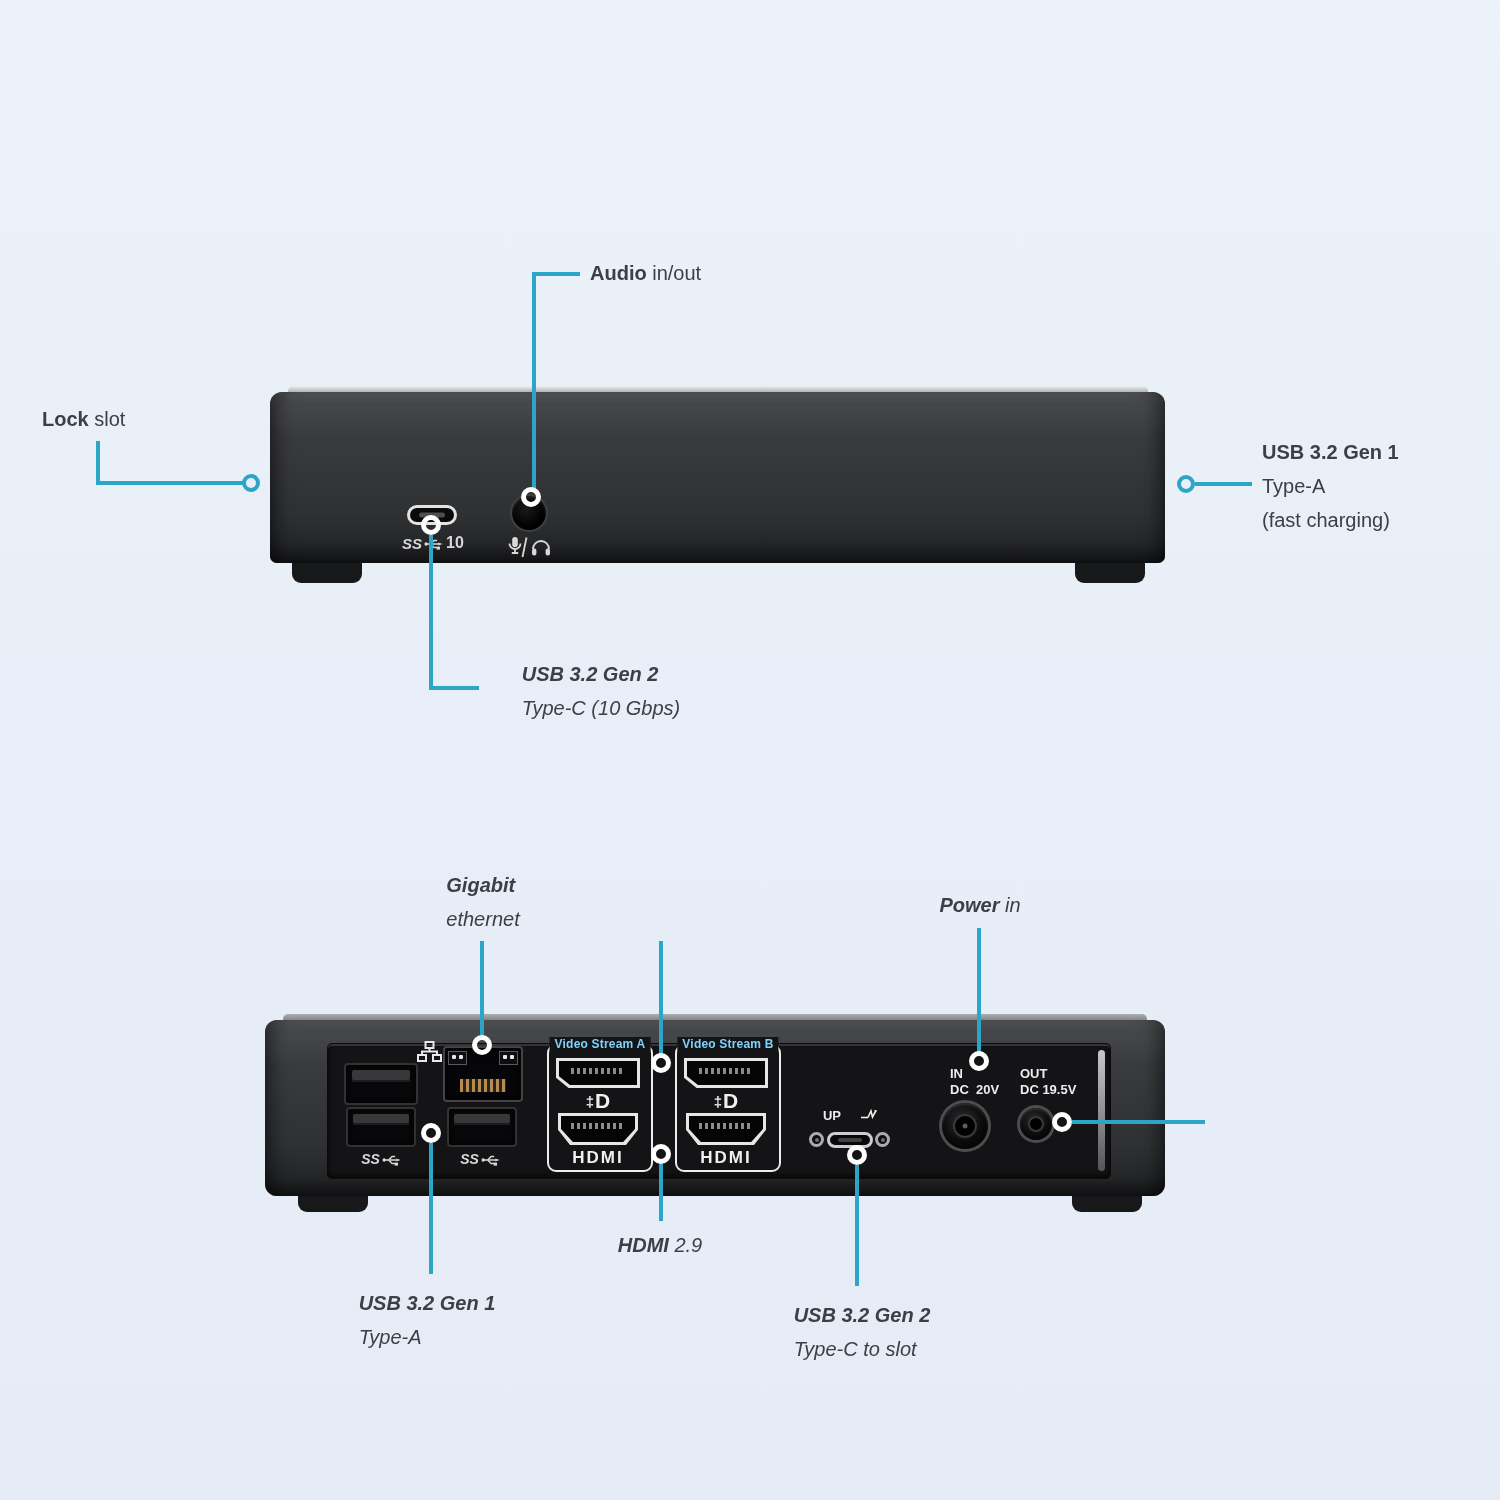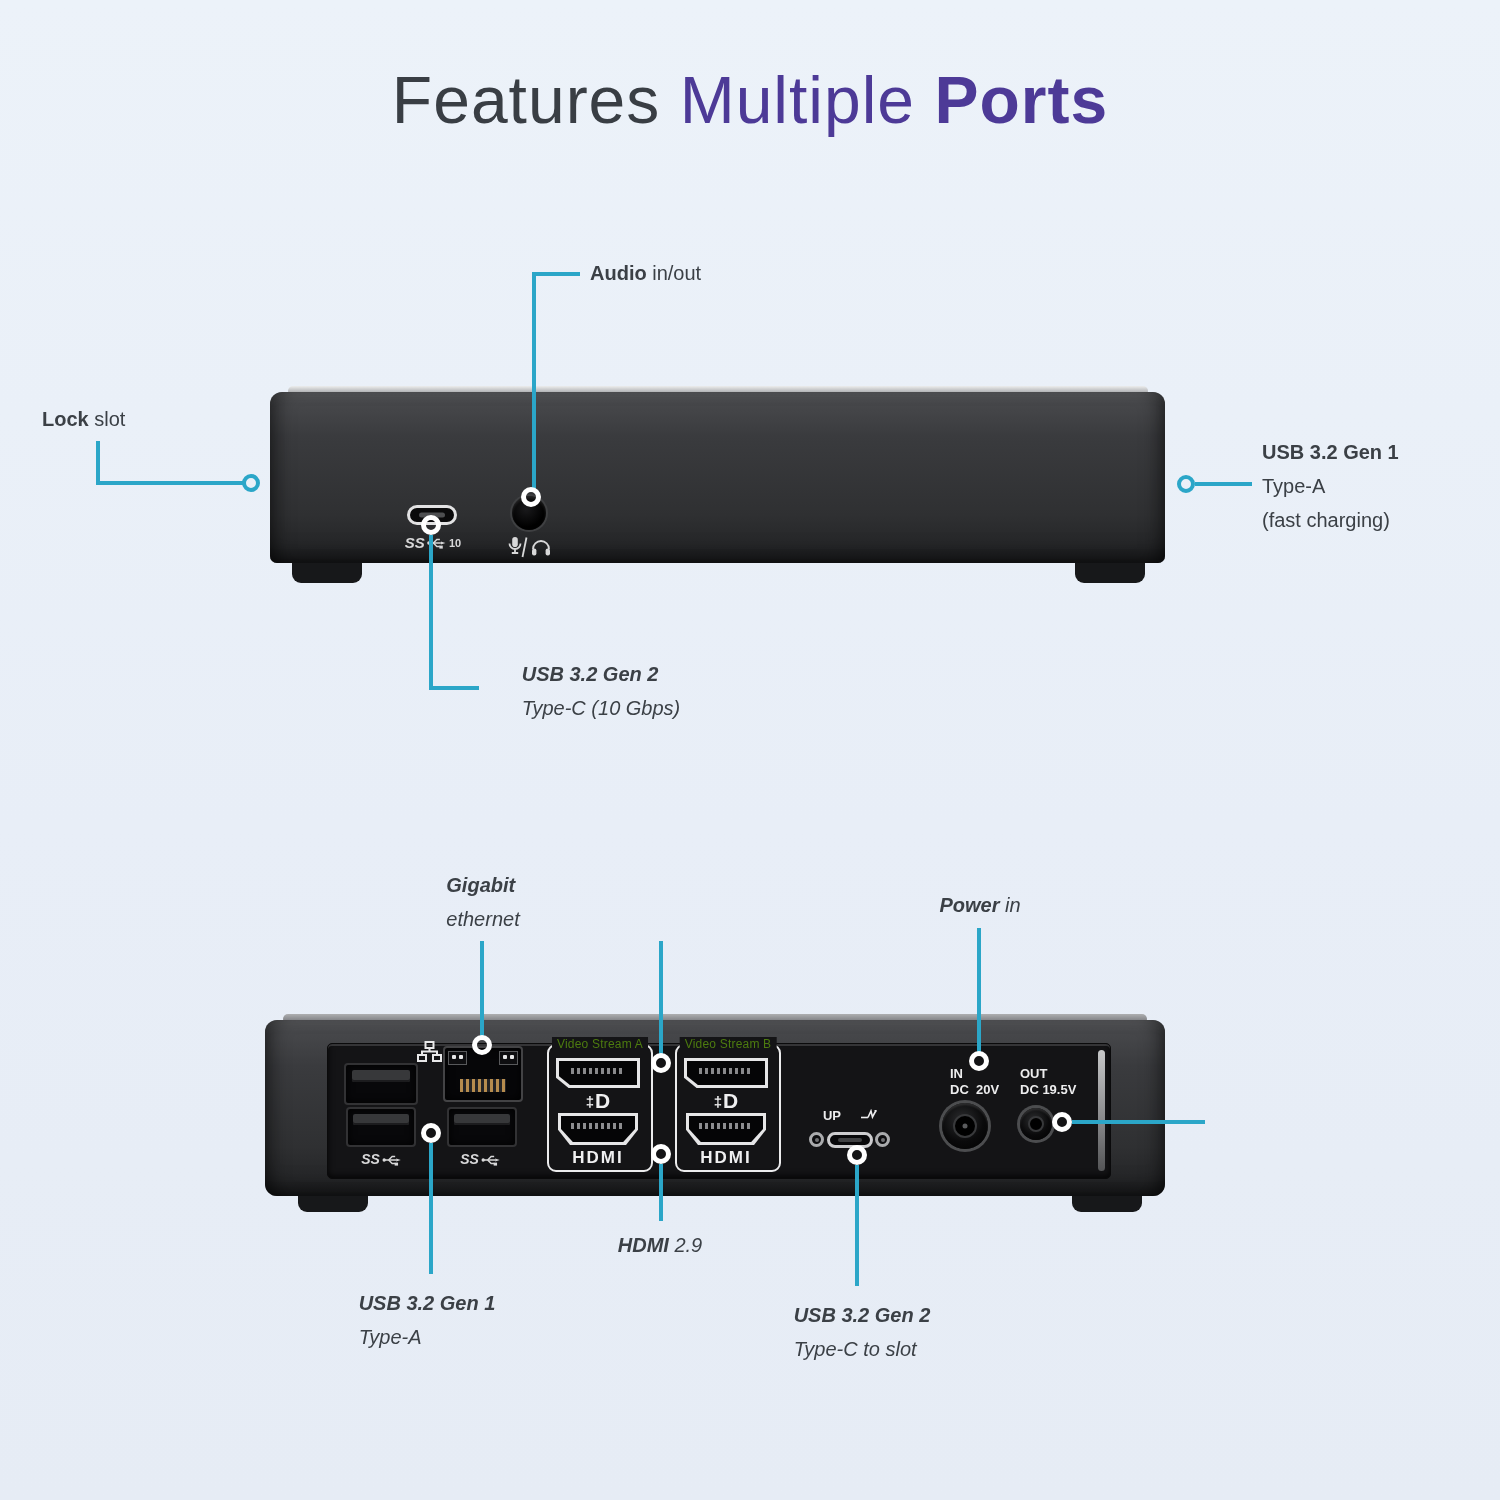--- a/index.html
+++ b/index.html
@@ -42,35 +42,35 @@
          box-shadow:inset 0 2px 0 rgba(120,120,124,.35), inset 0 -2px 6px rgba(0,0,0,.8);}
   .panel-glint{position:absolute;z-index:12;border-radius:4px;opacity:.85;
          background:linear-gradient(180deg,#e6e7e8 0%,#9a9b9d 60%,#5f6062 100%);}
 
   
   .usbc-port{position:absolute;z-index:13;background:#0a0a0b;border:3px solid #e2e2e3;border-radius:10px;}
   .usbc-port .slot{position:absolute;left:50%;top:50%;transform:translate(-50%,-50%);width:26px;height:5px;border-radius:3px;background:#4d4e50;}
   .audio-jack{position:absolute;z-index:13;border-radius:50%;background:radial-gradient(circle at 42% 38%,#1a1a1c 0%,#000 62%);
               box-shadow:0 0 0 2px #3f4042, inset 0 2px 3px rgba(255,255,255,.12);}
   .port-mark{position:absolute;z-index:13;color:#d8d8d9;font-size:15px;font-weight:700;font-style:italic;white-space:nowrap;transform:translateX(-50%);display:flex;align-items:center;gap:2px;}
-  .port-mark sup{font-size:11px;font-style:normal;margin-left:1px;}
+  .port-mark sup{font-size:16px;font-style:normal;margin-left:1px;}
   .icon-svg{display:block;}
 
   
   .usba{position:absolute;z-index:13;background:#08080a;border:2px solid #323234;border-radius:4px;box-shadow:inset 0 0 8px #000;}
   .usba .tongue{position:absolute;left:8%;top:14%;width:84%;height:30%;background:#37383a;border-radius:2px;
                 box-shadow:inset 0 -2px 0 #1c1c1e;}
   .rj45{position:absolute;z-index:13;background:#060608;border:2px solid #434345;border-radius:4px;box-shadow:inset 0 0 10px #000;}
   .rj45 .tab{position:absolute;top:3px;width:17px;height:12px;background:#0e0e10;border:1px solid #58595b;}
   .rj45 .tab .led{position:absolute;top:3px;width:4px;height:4px;border-radius:1px;background:#e8e8e8;}
   .rj45 .pins{position:absolute;left:50%;bottom:8px;transform:translateX(-50%);width:46px;height:13px;
               background:repeating-linear-gradient(90deg,#b68c4e 0 3px,#232325 3px 6px);}
   .vsbox{position:absolute;z-index:13;border:2px solid #ececed;border-radius:9px;}
-  .vsbox .vslabel{position:absolute;top:-9px;left:50%;transform:translateX(-50%);background:#141416;color:#4d7c0f;
-                  font-size:12px;font-weight:400;padding:0 5px;white-space:nowrap;letter-spacing:.2px;}
+  .vsbox .vslabel{position:absolute;top:-9px;left:50%;transform:translateX(-50%);background:#141416;color:#7dd3fc;
+                  font-size:12px;font-weight:700;padding:0 5px;white-space:nowrap;letter-spacing:.2px;}
   .dp-wrap{position:absolute;z-index:13;}
   .dp-outer{position:absolute;inset:0;background:#e6e6e7;clip-path:polygon(0 0,100% 0,100% 100%,15% 100%,0 66%);}
   .dp-inner{position:absolute;inset:3px;background:#050506;clip-path:polygon(0 0,100% 0,100% 100%,14% 100%,0 64%);}
   .dp-pins{position:absolute;left:16%;top:30%;width:68%;height:6px;background:repeating-linear-gradient(90deg,#89898b 0 3px,transparent 3px 6px);}
   .hdmi-wrap{position:absolute;z-index:13;}
   .hdmi-outer{position:absolute;inset:0;background:#e6e6e7;clip-path:polygon(0 0,100% 0,100% 52%,85% 100%,15% 100%,0 52%);}
   .hdmi-inner{position:absolute;inset:3px;background:#050506;clip-path:polygon(0 0,100% 0,100% 50%,84% 100%,16% 100%,0 50%);}
   .hdmi-pins{position:absolute;left:14%;top:26%;width:72%;height:6px;background:repeating-linear-gradient(90deg,#8d8d8f 0 3px,transparent 3px 6px);}
   .dp-logo{position:absolute;z-index:13;transform:translateX(-50%);color:#f0f0f1;display:flex;align-items:center;gap:1px;}
   .dp-logo .dag{font-size:15px;font-weight:700;}
@@ -94,23 +94,20 @@
 
   
   .brand{position:absolute;color:#5a3e9e;font-weight:700;font-size:66px;letter-spacing:1px;z-index:20;}
   .brand sup{font-size:16px;font-weight:400;vertical-align:38px;}
 </style>
 </head>
 <body>
 
 <div class="canvas">
 
-  <div class="title">
-    <span class="t1">Features </span><span class="t2">Multiple </span><span class="t3">Ports</span>
-  </div>
 
   <div class="sliver" style="left:288px;top:386px;width:860px;height:10px;"></div>
   <div class="foot" style="left:292px;top:560px;width:70px;height:23px;"></div>
   <div class="foot" style="left:1075px;top:560px;width:70px;height:23px;"></div>
   <div class="device" style="left:270px;top:392px;width:895px;height:171px;border-radius:12px 12px 7px 7px;"></div>
 
   <div class="usbc-port" style="left:407px;top:505px;width:44px;height:14px;">
     <div class="slot"></div>
   </div>
   <div class="port-mark" style="left:433px;top:534px;">

